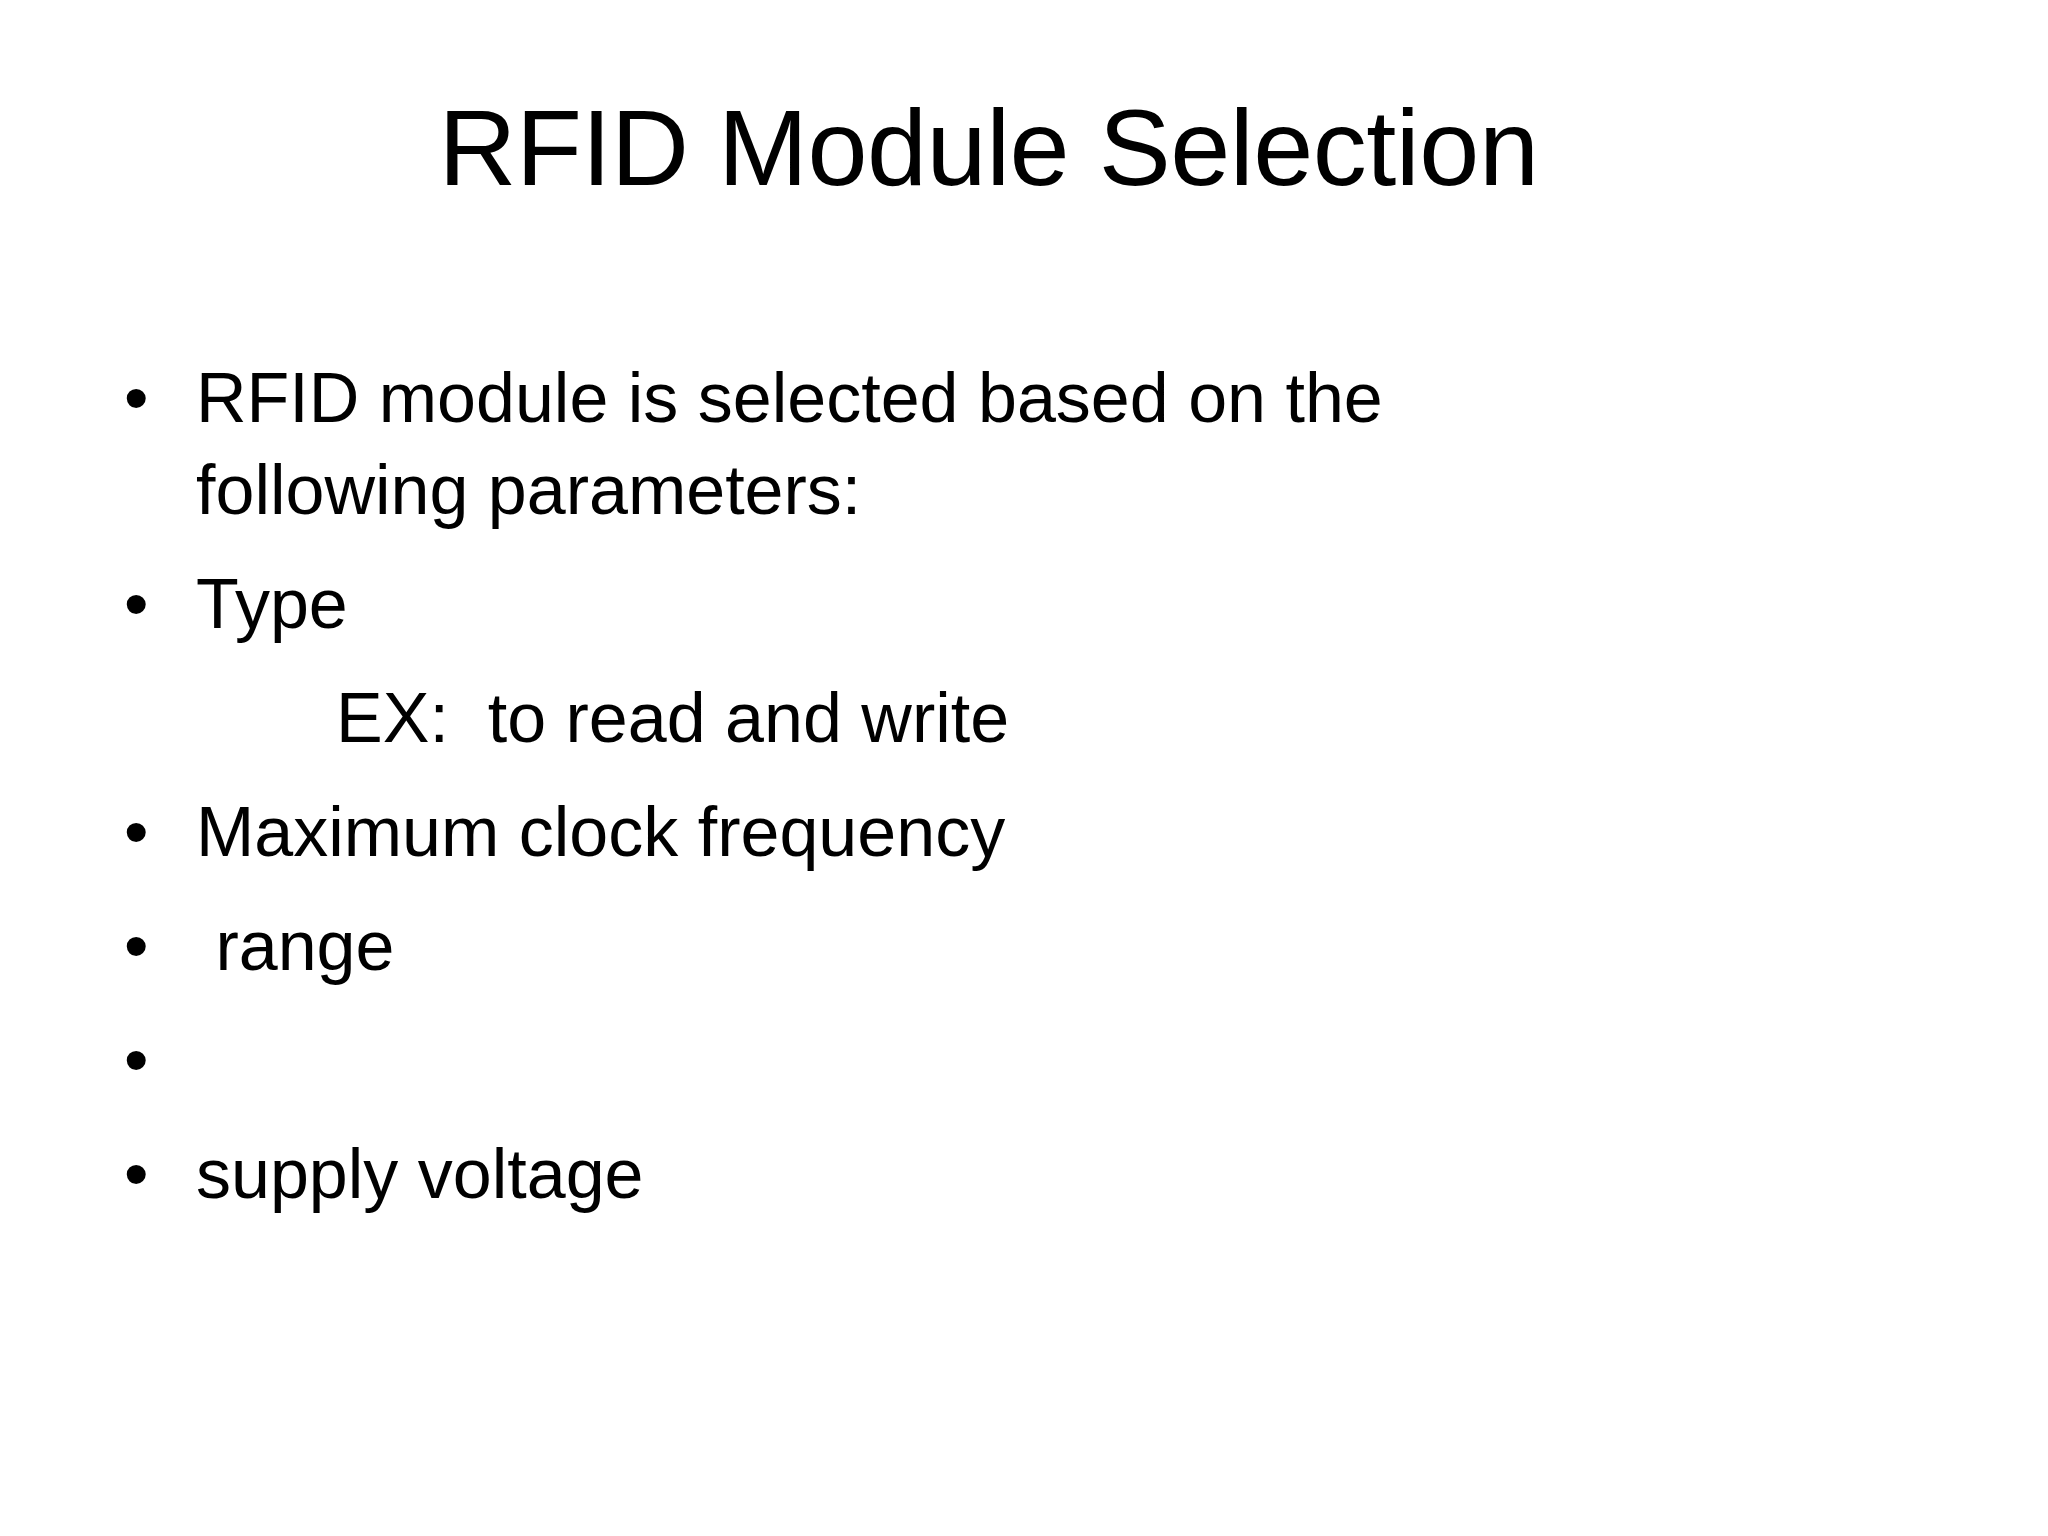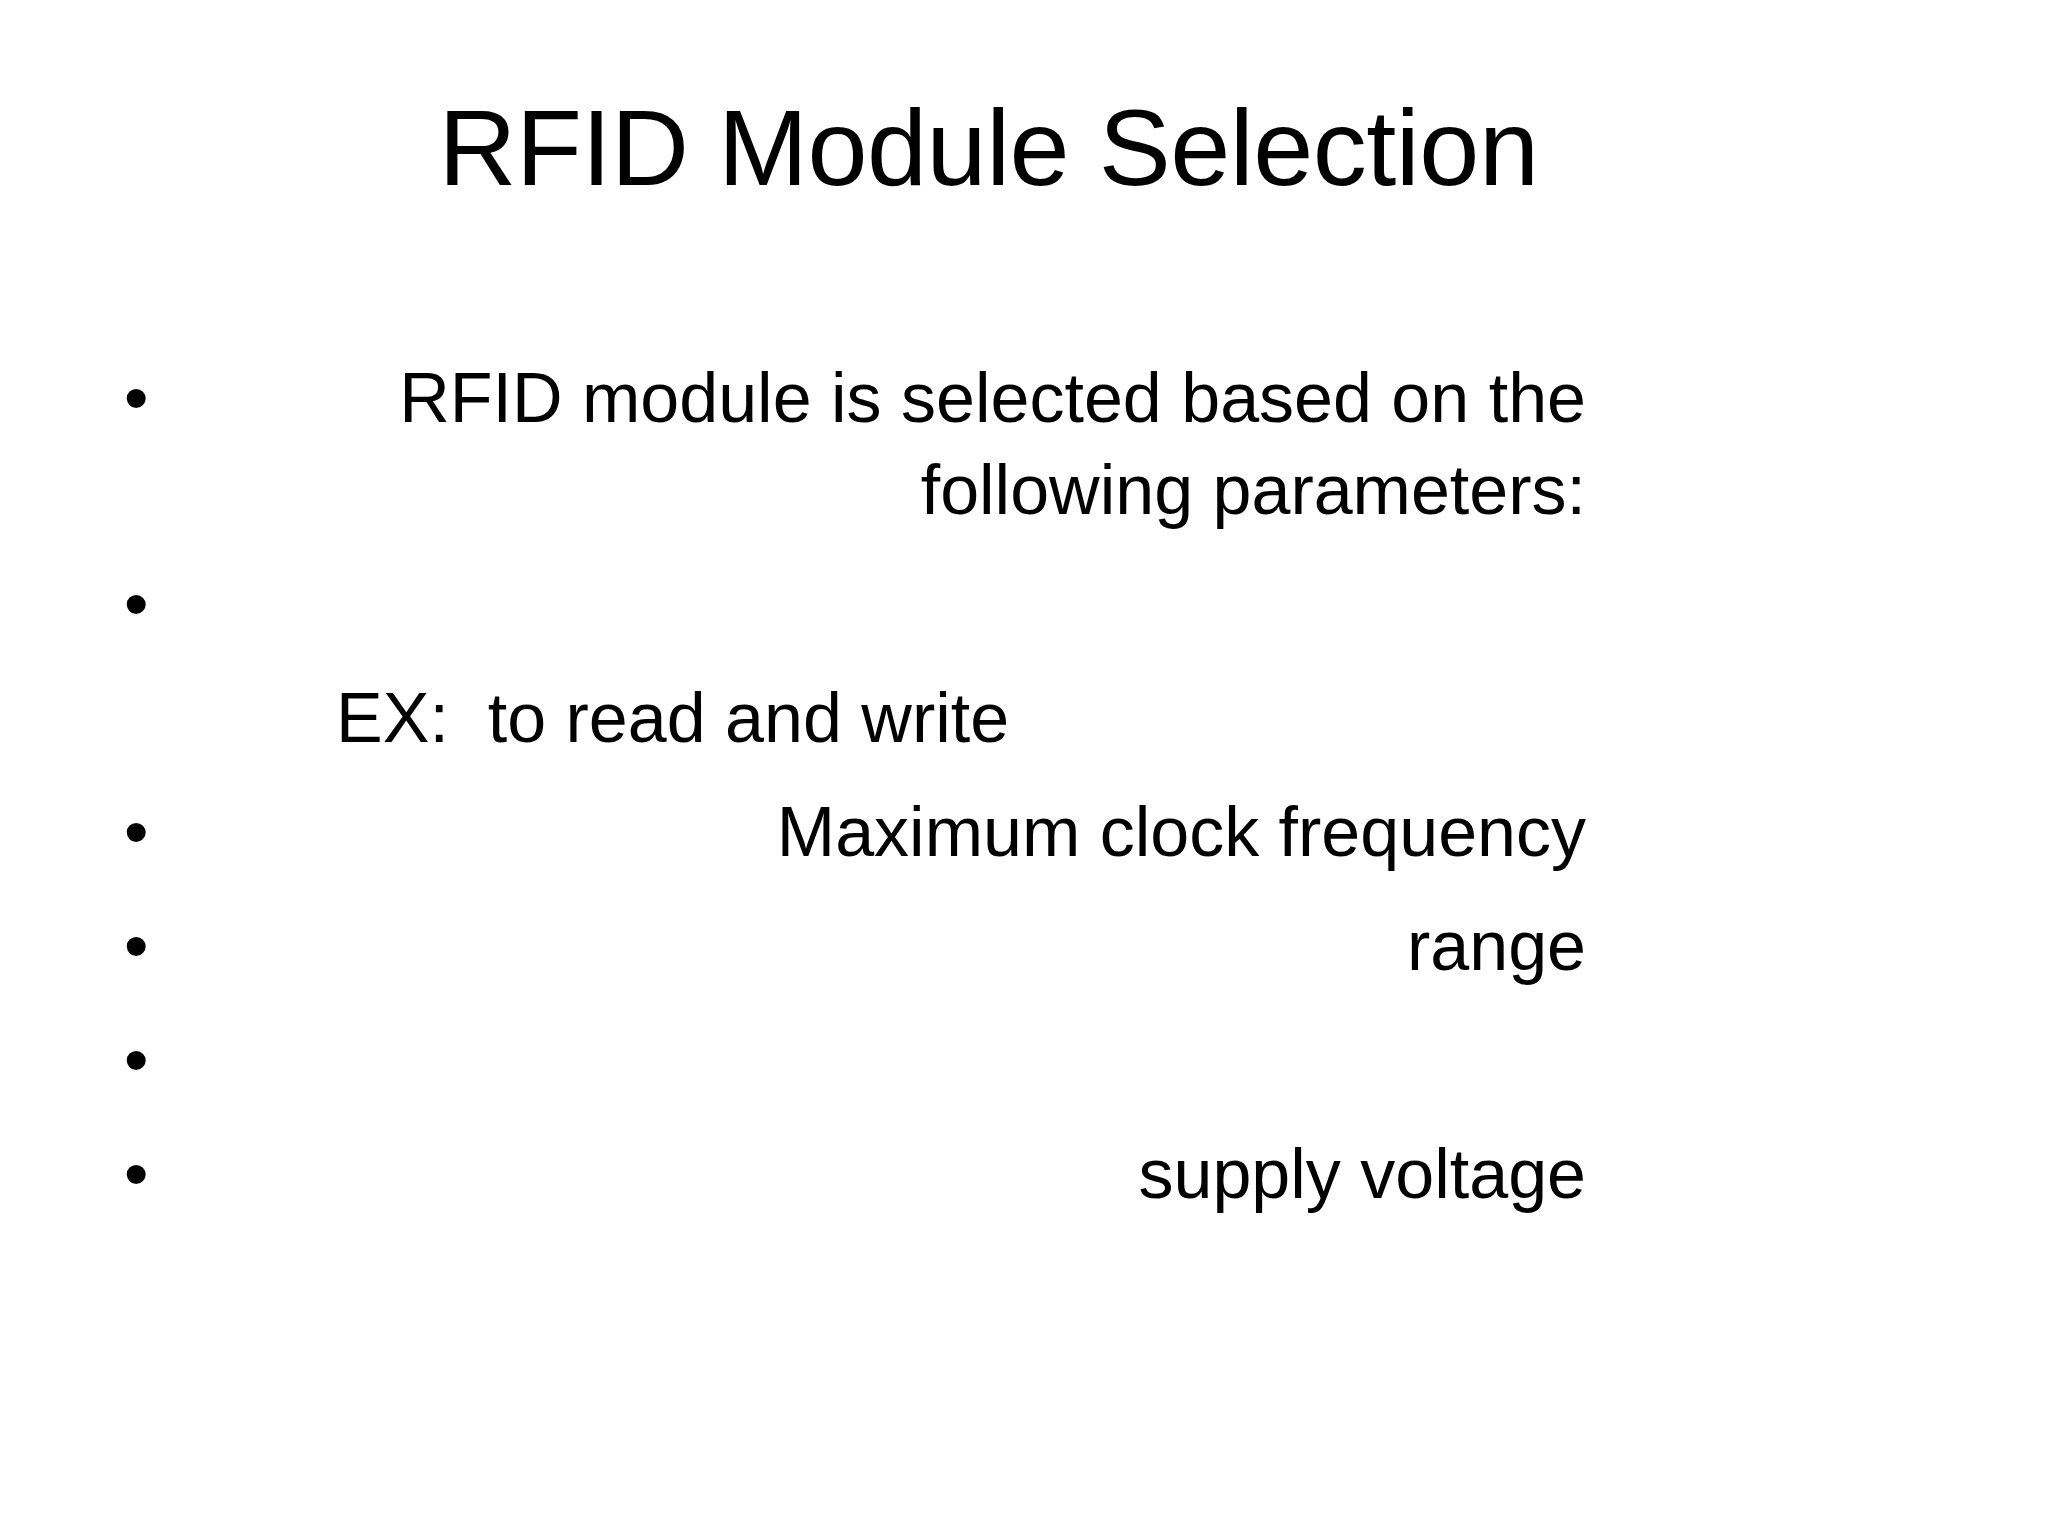--- a/index.html
+++ b/index.html
@@ -66,21 +66,20 @@
     padding-left: 6px;
     box-sizing: border-box;
     color: #000000;
   }
 
   .bullet-text {
     flex: 1 1 auto;
     max-width: 1390px;
     white-space: pre-wrap;
     word-wrap: break-word;
-    text-align: right;
   }
 
   
   .sub-line {
     font-size: 70px;
     line-height: 92px;
     color: #000000;
     margin: 12px 0 22px 0;
     padding-left: 218px;
     white-space: pre;
@@ -100,20 +99,21 @@
 
   <div class="body-block">
 
     <div class="bullet-row">
       <span class="bullet-marker">•</span>
       <span class="bullet-text">RFID module is selected based on the following parameters:</span>
     </div>
 
     <div class="bullet-row">
       <span class="bullet-marker">•</span>
+      <span class="bullet-text">Type</span>
     </div>
 
     <div class="sub-line">EX:  to read and write</div>
 
     <div class="bullet-row">
       <span class="bullet-marker">•</span>
       <span class="bullet-text">Maximum clock frequency</span>
     </div>
 
     <div class="bullet-row">

